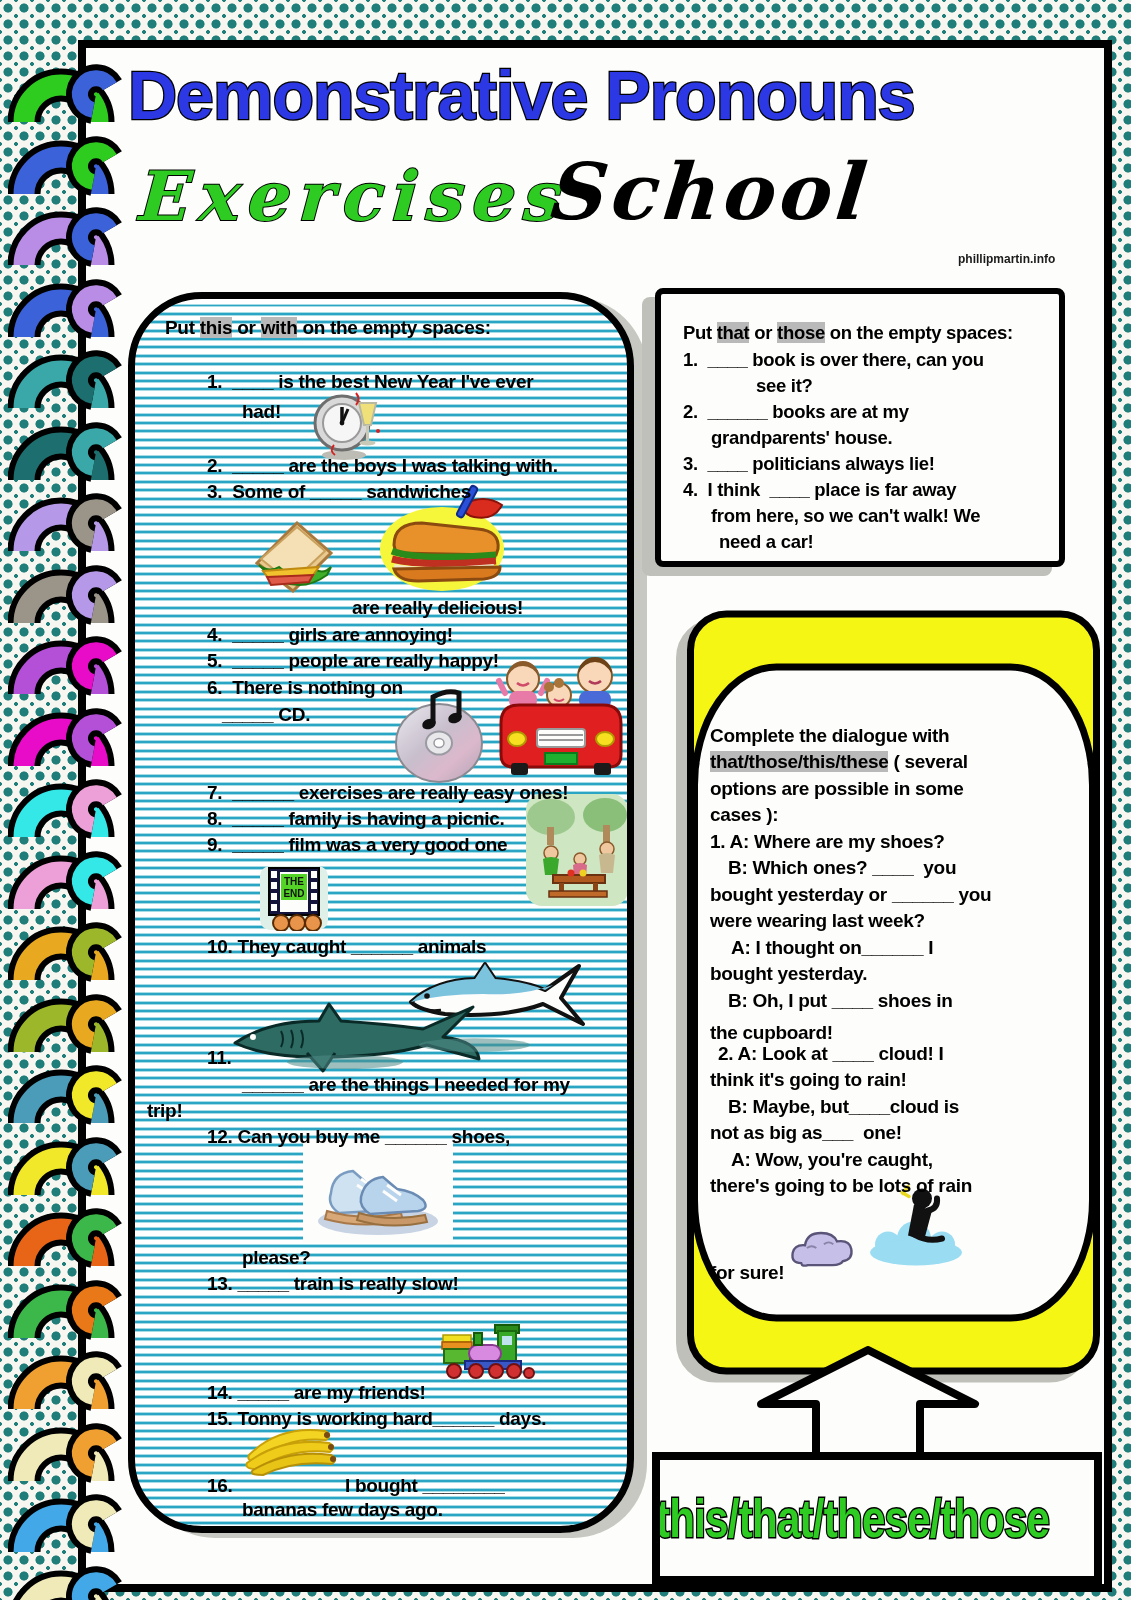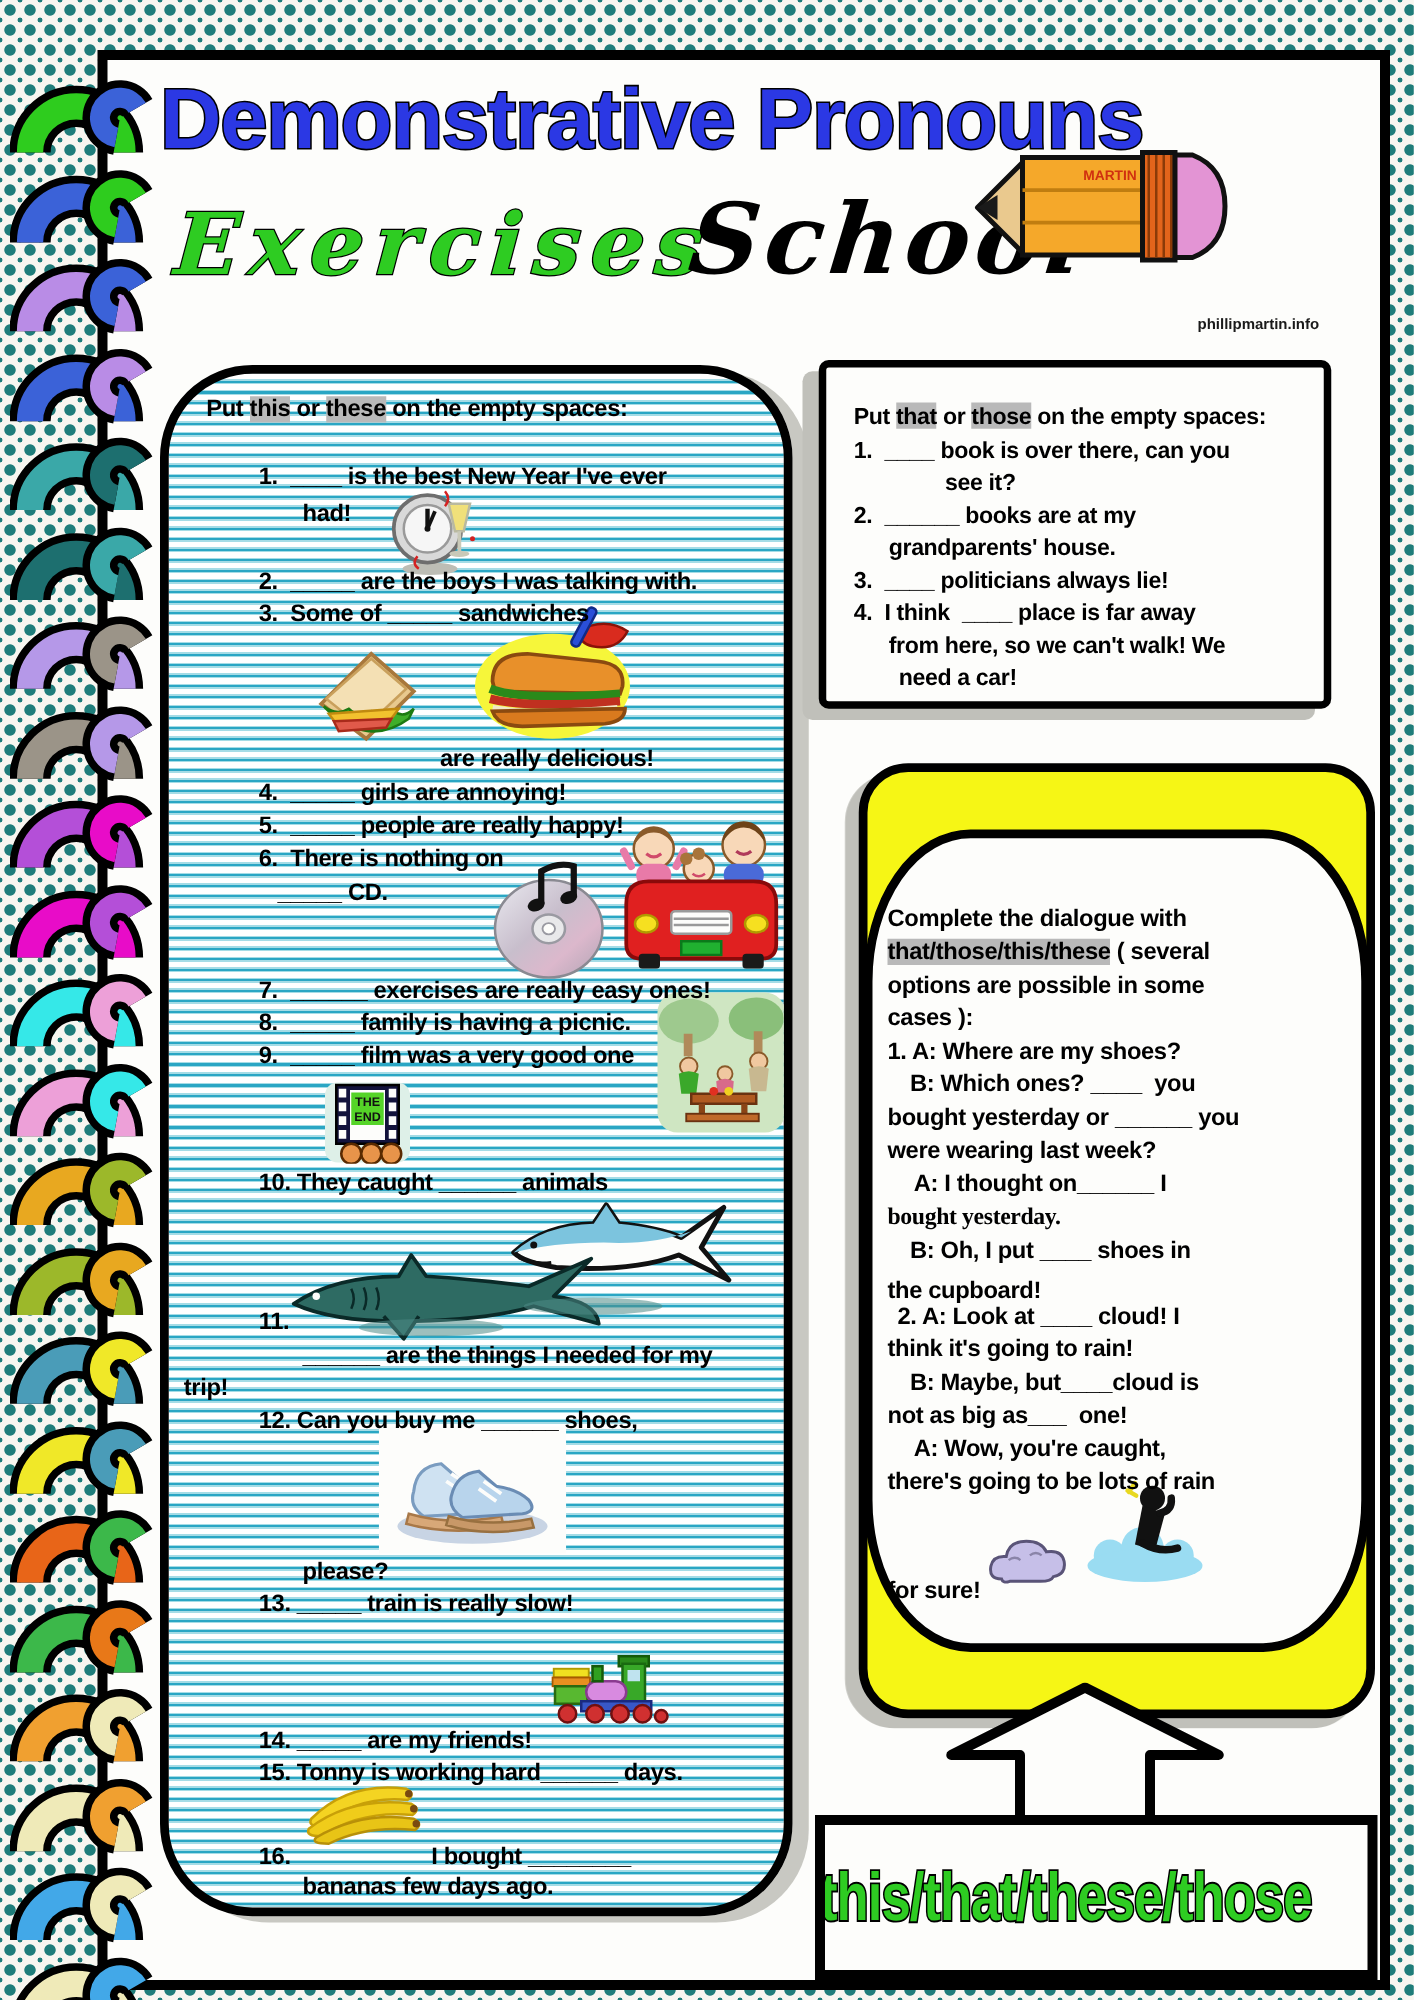--- a/index.html
+++ b/index.html
@@ -266,30 +266,20 @@
           <path d="M16 66 A37 37 0 0 1 90 66" fill="none" stroke="#efeab8" stroke-width="21"></path>
           <path d="M85.1 54 A16 16 0 1 1 101.8 30.2" fill="none" stroke="#000" stroke-width="28"></path>
           <path d="M85.1 54 A16 16 0 1 1 101.8 30.2" fill="none" stroke="#42a8e8" stroke-width="16"></path>
         </svg>
       </div>
     </div>
 
   <div class="worksheet-title">Demonstrative Pronouns</div>
   <div class="subtitle">Exercises</div>
   <div class="school-word">School</div>
-  <div class="pencil" id="pencil"><svg viewBox="0 0 214 104">
-        <path d="M10 54 L48 16 L48 92 Z" fill="#eac98e" stroke="#111" stroke-width="4" stroke-linejoin="round"></path>
-        <path d="M10 54 L26 44 L26 64 Z" fill="#1a1a1a"></path>
-        <rect x="46" y="14" width="96" height="78" fill="#f5a82a" stroke="#111" stroke-width="4"></rect>
-        <path d="M46 40 h96 M46 66 h96" stroke="#c07d10" stroke-width="3"></path>
-        <rect x="142" y="10" width="26" height="86" fill="#e2641b" stroke="#111" stroke-width="4"></rect>
-        <path d="M147 12 v82 M153 12 v82 M159 12 v82 M165 12 v82" stroke="#8a3a08" stroke-width="2"></path>
-        <path d="M168 12 h14 q26 10 26 41 q0 31 -26 41 h-14 z" fill="#e394d4" stroke="#111" stroke-width="4"></path>
-        <text x="116" y="32" font-size="11" font-weight="bold" fill="#d03010" text-anchor="middle" font-family="Liberation Sans,sans-serif">MARTIN</text>
-      </svg></div>
   <div class="credit">phillipmartin.info</div>
 
   <div class="lbox" id="lbox">
       <div class="icon" style="left: 177px; top: 88px; width: 70px; height: 76px;">
         <svg viewBox="0 0 70 76">
           <ellipse cx="32" cy="68" rx="22" ry="5" fill="#bdbdb5"></ellipse>
           <circle cx="30" cy="36" r="27" fill="#d9d9d9" stroke="#6e6e6e" stroke-width="3"></circle>
           <circle cx="30" cy="36" r="19" fill="#f6f6f6" stroke="#9a9a9a" stroke-width="2"></circle>
           <path d="M30 36 L30 20" stroke="#111" stroke-width="3.5"></path>
           <path d="M30 36 L36 22" stroke="#111" stroke-width="3"></path>
@@ -469,21 +459,21 @@
       <div class="icon" style="left: 106px; top: 1124px; width: 100px; height: 54px;">
         <svg viewBox="0 0 100 54">
           <path d="M8 32 Q38 2 84 8 Q92 12 85 17 Q46 13 15 38 Q5 38 8 32Z" fill="#f4d422" stroke="#c8a008" stroke-width="2"></path>
           <path d="M6 40 Q40 14 88 20 Q96 24 89 29 Q48 25 16 46 Q3 46 6 40Z" fill="#f0cc1a" stroke="#c8a008" stroke-width="2"></path>
           <path d="M12 47 Q48 26 90 32 Q98 36 91 41 Q52 37 22 52 Q7 52 12 47Z" fill="#e8c416" stroke="#b89008" stroke-width="2"></path>
           <circle cx="86" cy="12" r="3" fill="#7a4a10"></circle>
           <circle cx="90" cy="24" r="3" fill="#7a4a10"></circle>
           <circle cx="92" cy="36" r="3" fill="#7a4a10"></circle>
         </svg>
       </div>
-      <div class="wline" style="top: 18px; left: 30px;">Put <span class="hl">this</span> or <span class="hl">these</span> on the empty spaces:</div>
+      <div class="wline" style="top: 18px; left: 30px;">Put <span class="hl">this</span> or <span class="hl">with</span> on the empty spaces:</div>
       <div class="wline" style="top: 72px; left: 72px;">1.  ____ is the best New Year I've ever</div>
       <div class="wline" style="top: 102px; left: 107px;">had!</div>
       <div class="wline" style="top: 156px; left: 72px;">2.  _____ are the boys I was talking with.</div>
       <div class="wline" style="top: 182px; left: 72px;">3.  Some of _____ sandwiches</div>
       <div class="wline" style="top: 298px; left: 217px;">are really delicious!</div>
       <div class="wline" style="top: 325px; left: 72px;">4.  _____ girls are annoying!</div>
       <div class="wline" style="top: 351px; left: 72px;">5.  _____ people are really happy!</div>
       <div class="wline" style="top: 378px; left: 72px;">6.  There is nothing on</div>
       <div class="wline" style="top: 405px; left: 87px;">_____ CD.</div>
       <div class="wline" style="top: 483px; left: 72px;">7.  ______ exercises are really easy ones!</div>
@@ -539,21 +529,21 @@
       </div>
       <div class="wline" style="top: 115px; left: 57px;">Complete the dialogue with</div>
       <div class="wline" style="top: 141px; left: 57px;"><span class="hl">that/those/this/these</span> ( several</div>
       <div class="wline" style="top: 168px; left: 57px;">options are possible in some</div>
       <div class="wline" style="top: 194px; left: 57px;">cases ):</div>
       <div class="wline" style="top: 221px; left: 57px;">1. A: Where are my shoes?</div>
       <div class="wline" style="top: 247px; left: 75px;">B: Which ones? ____  you</div>
       <div class="wline" style="top: 274px; left: 57px;">bought yesterday or ______ you</div>
       <div class="wline" style="top: 300px; left: 57px;">were wearing last week?</div>
       <div class="wline" style="top: 327px; left: 78px;">A: I thought on______ I</div>
-      <div class="wline" style="top: 353px; left: 57px; font-family: Liberation Serif, serif;">bought yesterday.</div>
+      <div class="wline" style="top: 353px; left: 57px;">bought yesterday.</div>
       <div class="wline" style="top: 380px; left: 75px;">B: Oh, I put ____ shoes in</div>
       <div class="wline" style="top: 412px; left: 57px;">the cupboard!</div>
       <div class="wline" style="top: 433px; left: 65px;">2. A: Look at ____ cloud! I</div>
       <div class="wline" style="top: 459px; left: 57px;">think it's going to rain!</div>
       <div class="wline" style="top: 486px; left: 75px;">B: Maybe, but____cloud is</div>
       <div class="wline" style="top: 512px; left: 57px;">not as big as___  one!</div>
       <div class="wline" style="top: 539px; left: 78px;">A: Wow, you're caught,</div>
       <div class="wline" style="top: 565px; left: 57px;">there's going to be lots of rain</div>
       <div class="wline" style="top: 652px; left: 57px;">for sure!</div>
     </div>

